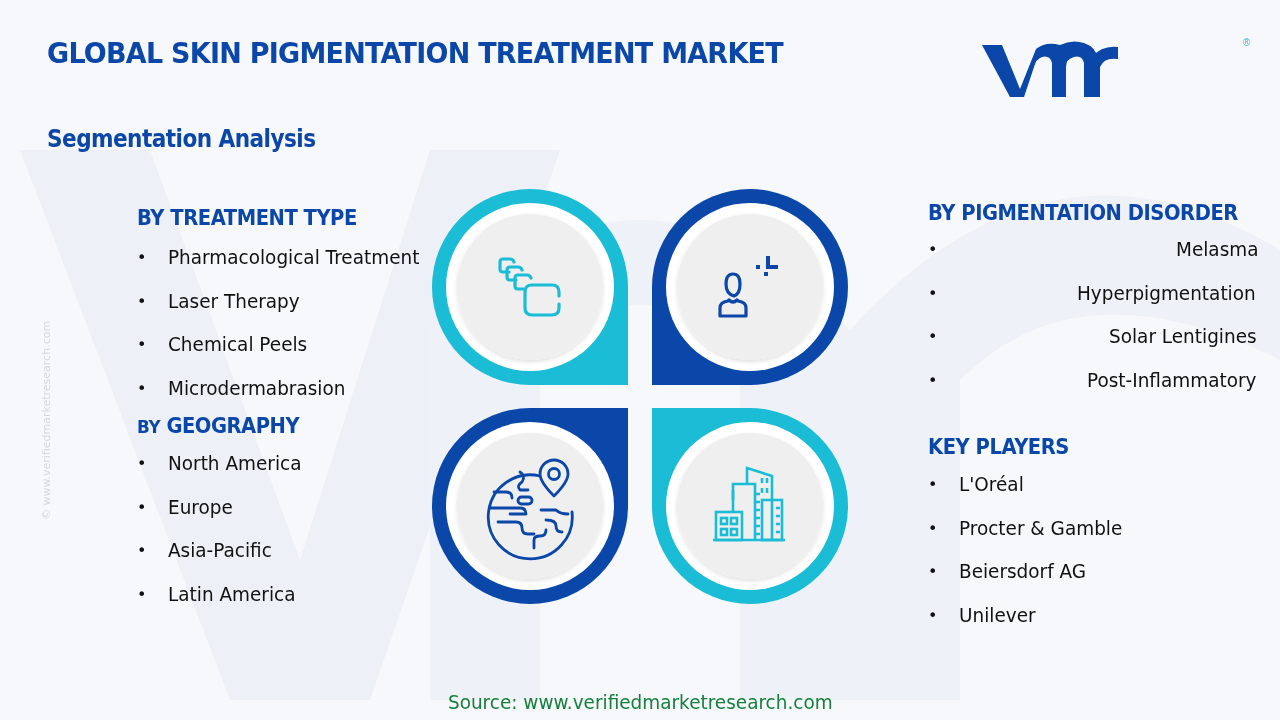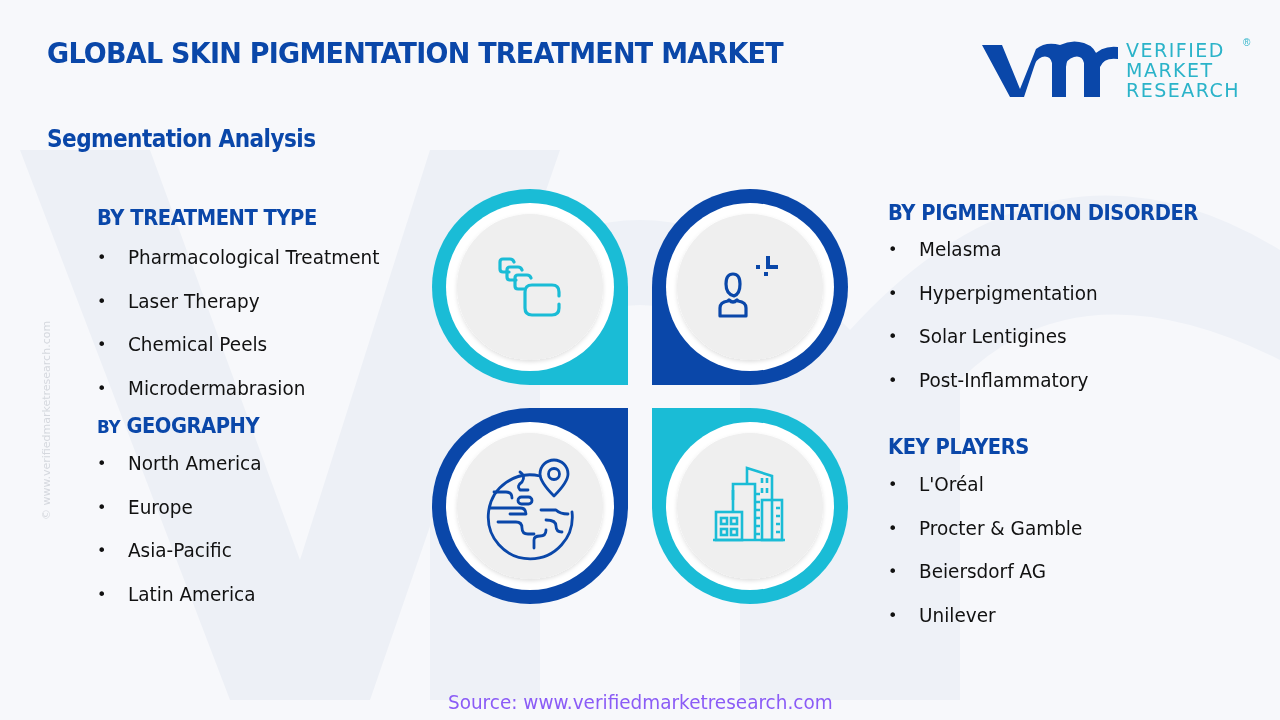--- a/index.html
+++ b/index.html
@@ -24,54 +24,54 @@
   }
   .logo { position: absolute; left: 980px; top: 37px; width: 270px; height: 66px; z-index: 2; }
   .logo-text {
     position: absolute; left: 146px; top: 3px; line-height: 20px;
     font-family: "DejaVu Sans", sans-serif; font-size: 19px; color: #2bb3c9;
     letter-spacing: 1.5px; font-weight: normal;
   }
   .logo-text div { white-space: nowrap; }
   .logo-reg { position: absolute; left: 263px; top: 0px; font-size: 10px; color: #2bb3c9; }
 
-  .section { position: absolute; z-index: 2; }
+  .section { position: absolute; z-index: 2; margin-left: 40px; }
   .section h3 {
     margin: 0; font-family: "DejaVu Sans", sans-serif; font-weight: bold;
     font-size: 21px; color: #0a47a9; letter-spacing: -0.5px;
     transform: scaleX(0.93); transform-origin: left center; white-space: nowrap;
   }
   .section h3 .by-small { font-size: 18px; }
   .section ul { list-style: none; margin: 0; padding: 0; }
   .section li {
     position: relative; padding-left: 31px; height: 43.5px; line-height: 43.5px;
     font-family: "DejaVu Sans", sans-serif; font-size: 19px; color: #111;
     white-space: nowrap;
   }
   .section li .bullet { position: absolute; left: 0; top: 0; font-size: 16px; }
   .section li .txt { display: inline-block; transform: scaleX(0.97); transform-origin: left center; }
 
   .s-treatment { left: 97px; top: 206px; }
   .s-treatment ul { margin-top: 6px; }
   .s-geography { left: 97px; top: 414px; }
   .s-geography ul { margin-top: 4px; }
-  .s-disorder { left: 888px; top: 201px; }
+  .s-disorder { left: 888px; top: 201px; text-align: right; }
   .s-disorder ul { margin-top: 3px; }
   .s-players { left: 888px; top: 435px; }
   .s-players ul { margin-top: 4px; }
 
   .petals { position: absolute; left: 430px; top: 188px; width: 420px; height: 420px; z-index: 1; }
   .side-watermark {
     position: absolute; left: 40px; top: 520px; transform-origin: left top;
     transform: rotate(-90deg); font-family: "DejaVu Sans", sans-serif;
     font-size: 11px; color: #d5d8de; white-space: nowrap; z-index: 1;
   }
   .source {
     position: absolute; left: 0; width: 1280px; top: 691px; text-align: center;
-    font-family: "DejaVu Sans", sans-serif; font-size: 19px; color: #8b5cf6; z-index: 2;
+    font-family: "DejaVu Sans", sans-serif; font-size: 19px; color: #15803d; z-index: 2;
   }
   .source span { display: inline-block; transform: scaleX(0.97); }
 </style>
 </head>
 <body>
 
 <svg class="bg-watermark" width="1280" height="720" viewBox="0 0 1280 720">
   <path d="M20 150 L150 150 L300 560 L430 150 L560 150 L370 700 L230 700 Z" fill="#edf0f6"></path>
   <path d="M430 700 L430 330 Q640 110 850 330 L850 700 L740 700 L740 360 Q640 250 540 360 L540 700 Z" fill="#eef1f7"></path>
   <path d="M850 700 L850 330 Q1050 110 1280 250 L1280 360 Q1080 260 960 380 L960 700 Z" fill="#eef1f7"></path>
@@ -80,25 +80,20 @@
 <div class="side-watermark">© www.verifiedmarketresearch.com</div>
 
 <div class="title">GLOBAL SKIN PIGMENTATION TREATMENT MARKET</div>
 <div class="subtitle">Segmentation Analysis</div>
 
 <div class="logo">
   <svg width="140" height="66" viewBox="0 0 140 66" style="position:absolute;left:0;top:0;">
     <path d="M2 8 L22 8 L40 52 L56 12 Q66 4 80 8 Q92 2 104 6 Q116 10 118 22 L118 60 L104 60 L104 26 Q102 18 94 20 Q86 22 86 30 L86 60 L72 60 L72 26 Q70 18 62 20 Q56 22 54 30 L44 60 L30 60 Z" fill="#0a47a9"></path>
     <path d="M112 20 Q122 8 138 10 L138 22 Q124 20 120 30 L120 60 L112 60 Z" fill="#0a47a9"></path>
   </svg>
-  <div class="logo-text">
-    <div>VERIFIED</div>
-    <div>MARKET</div>
-    <div>RESEARCH</div>
-  </div>
   <span class="logo-reg">®</span>
 </div>
 
 <div class="section s-treatment">
   <h3>BY TREATMENT TYPE</h3>
   <ul>
     <li><span class="bullet">•</span><span class="txt">Pharmacological Treatment</span></li>
     <li><span class="bullet">•</span><span class="txt">Laser Therapy</span></li>
     <li><span class="bullet">•</span><span class="txt">Chemical Peels</span></li>
     <li><span class="bullet">•</span><span class="txt">Microdermabrasion</span></li>

